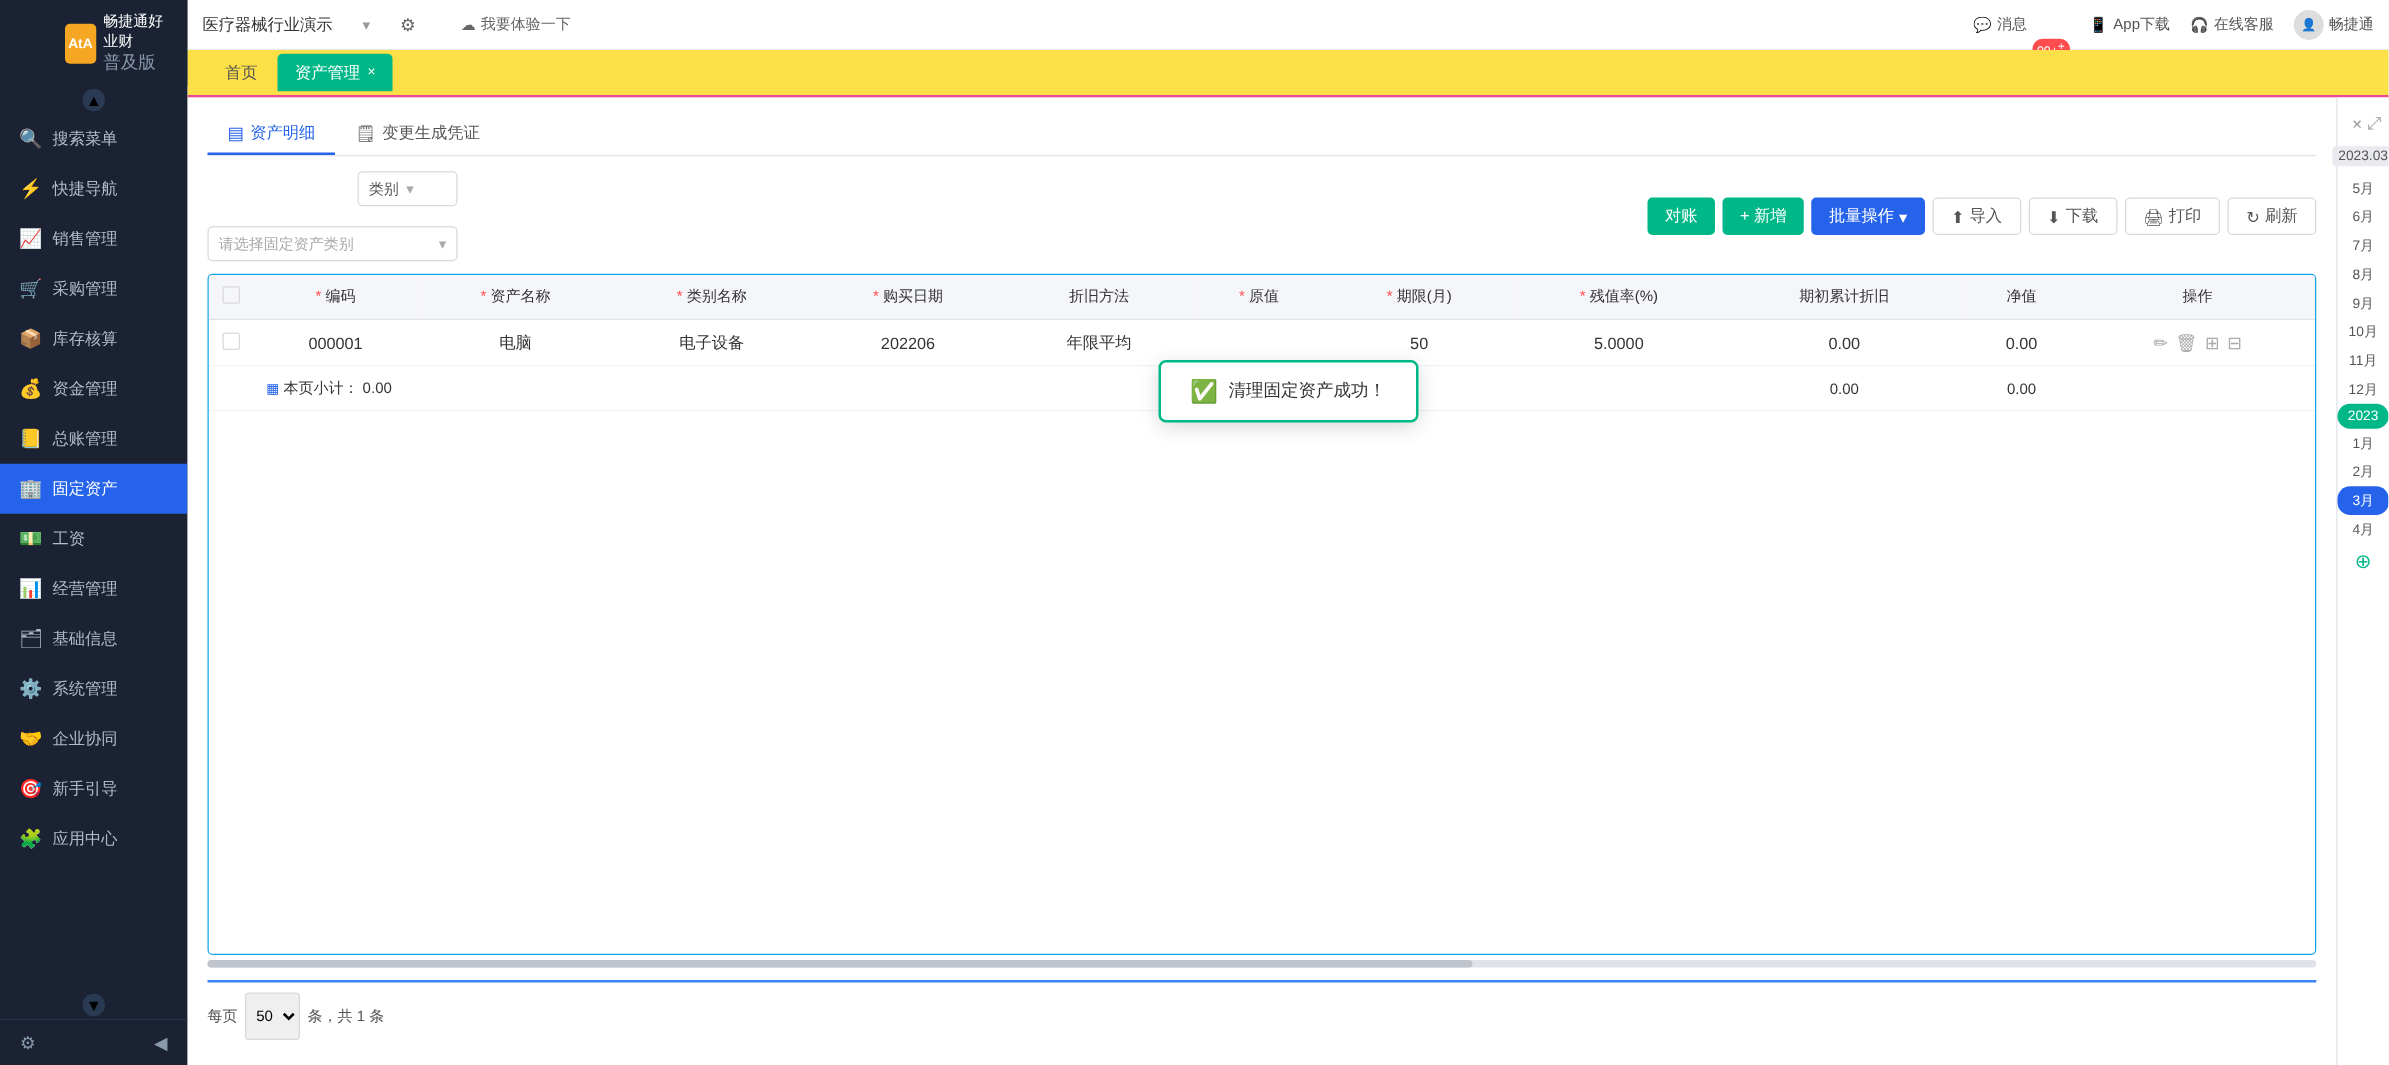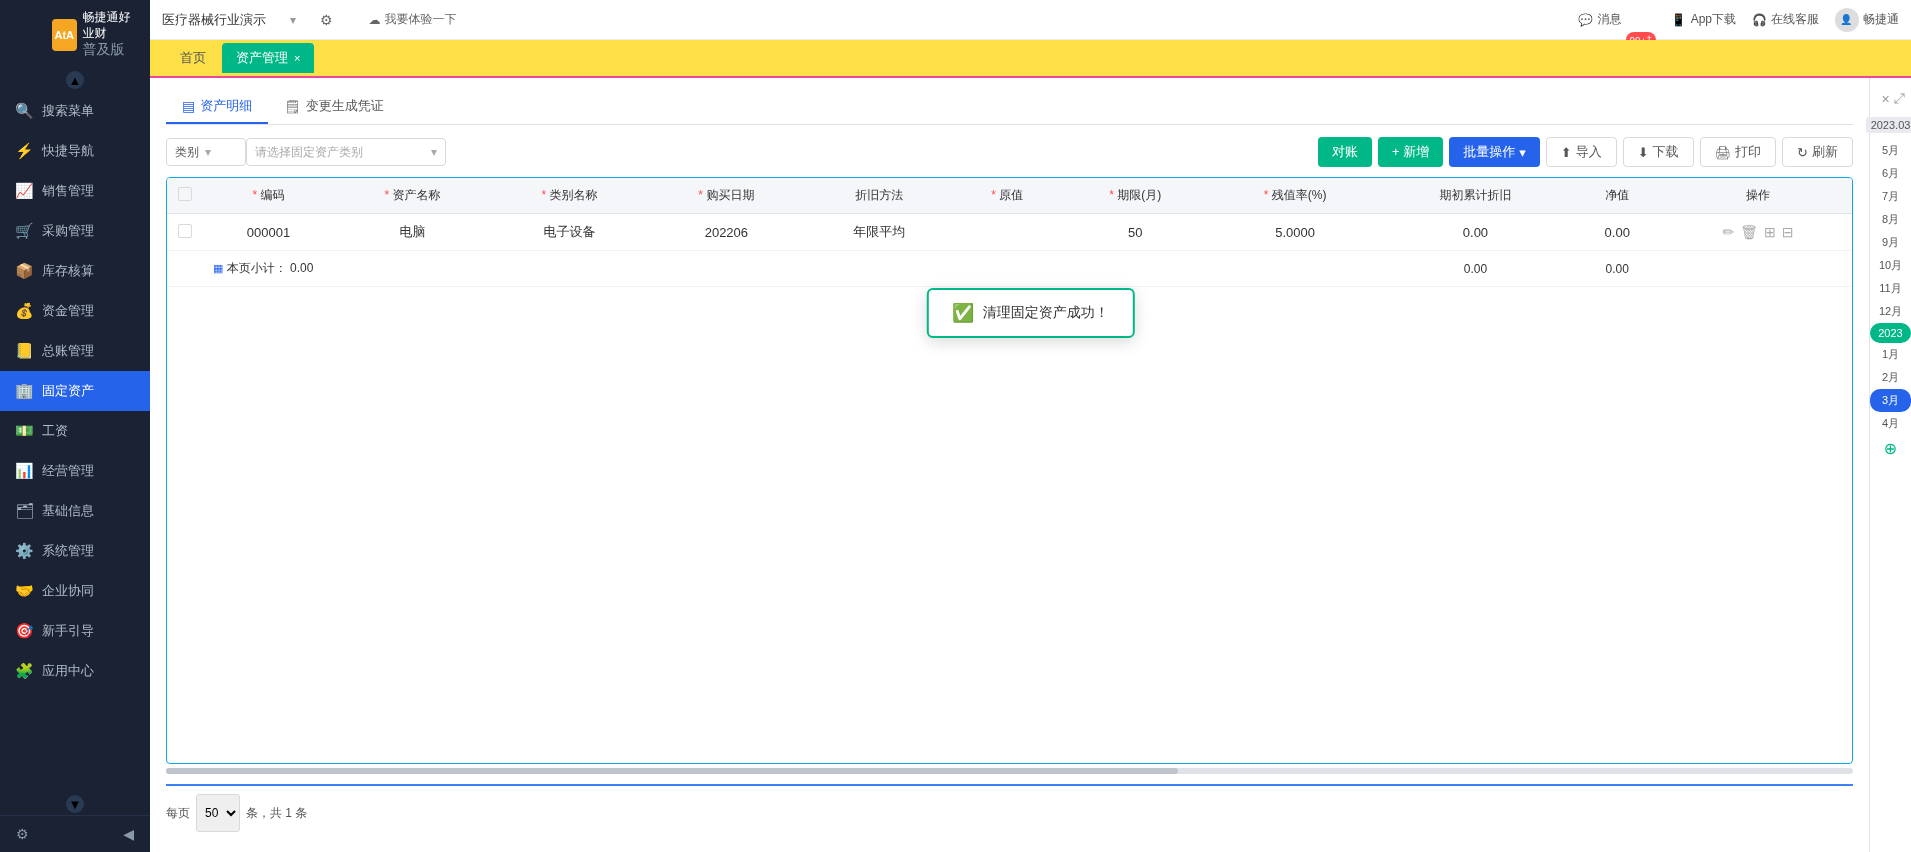--- a/index.html
+++ b/index.html
@@ -134,21 +134,21 @@
     }
     .subtab.active { color: #2563eb; border-bottom: 2px solid #2563eb; }
 
     
     .toolbar {
       display: flex;
       align-items: center;
       justify-content: space-between;
       margin-bottom: 10px;
     }
-    .toolbar-left { display: flex; align-items: flex-end; gap: 0; }
+    .toolbar-left { display: flex; align-items: flex-end; gap: 16px; flex-direction: column; }
     .toolbar-right { display: flex; align-items: center; gap: 6px; }
     .btn {
       height: 30px;
       padding: 0 14px;
       border-radius: 4px;
       border: none;
       cursor: pointer;
       font-size: 13px;
       display: flex;
       align-items: center;

